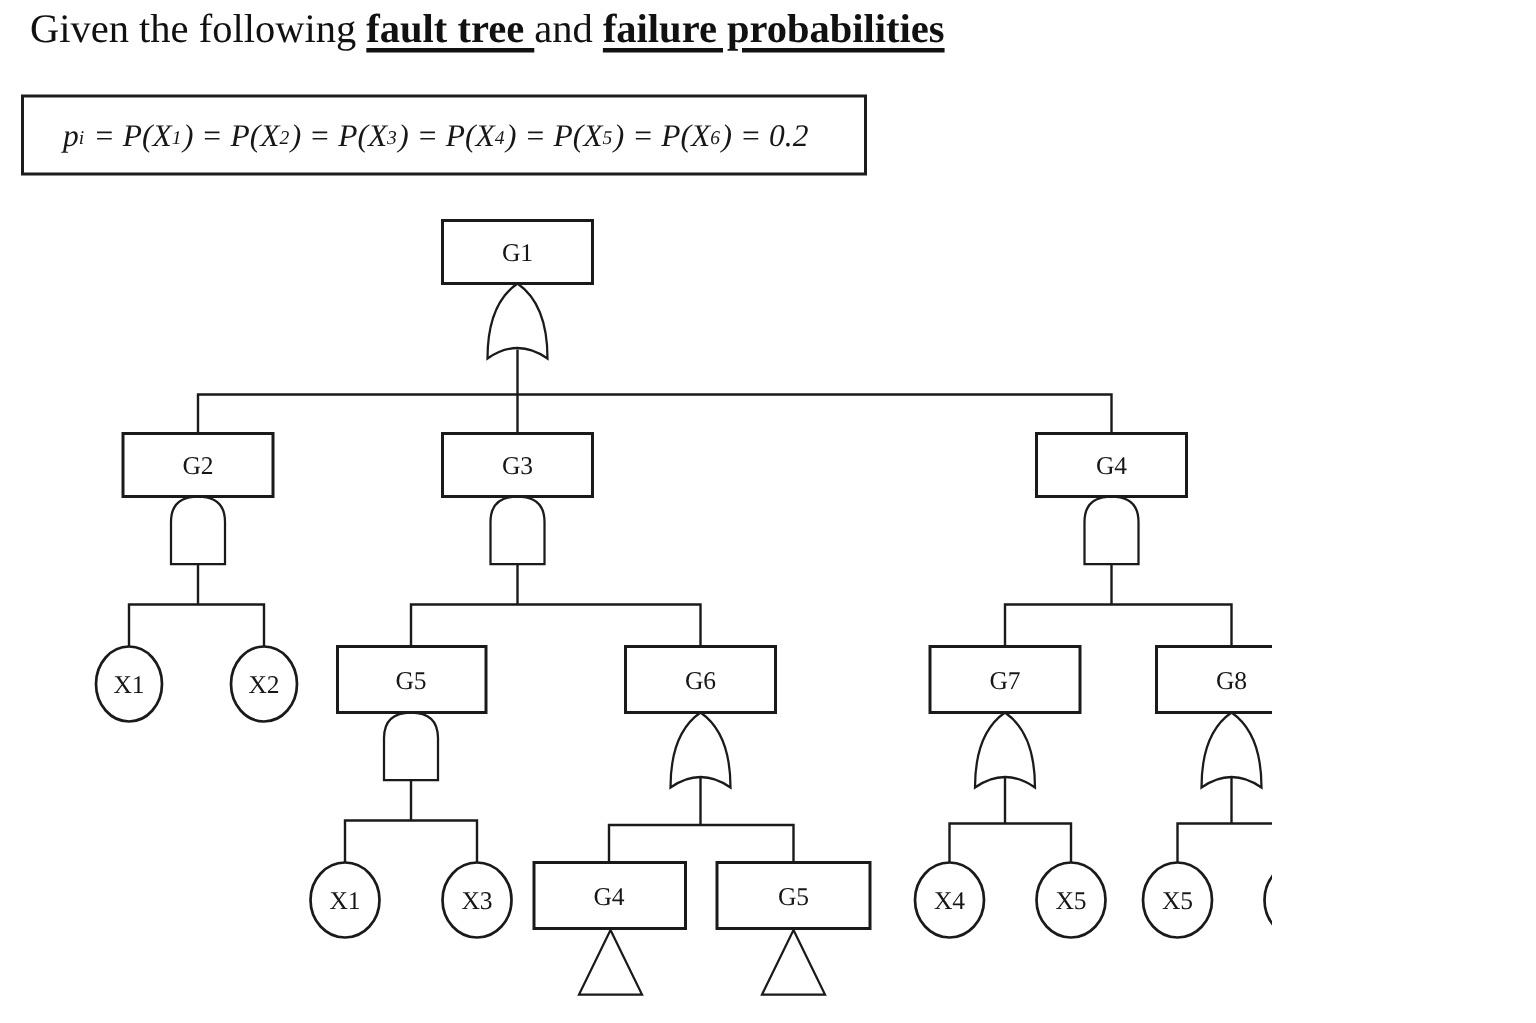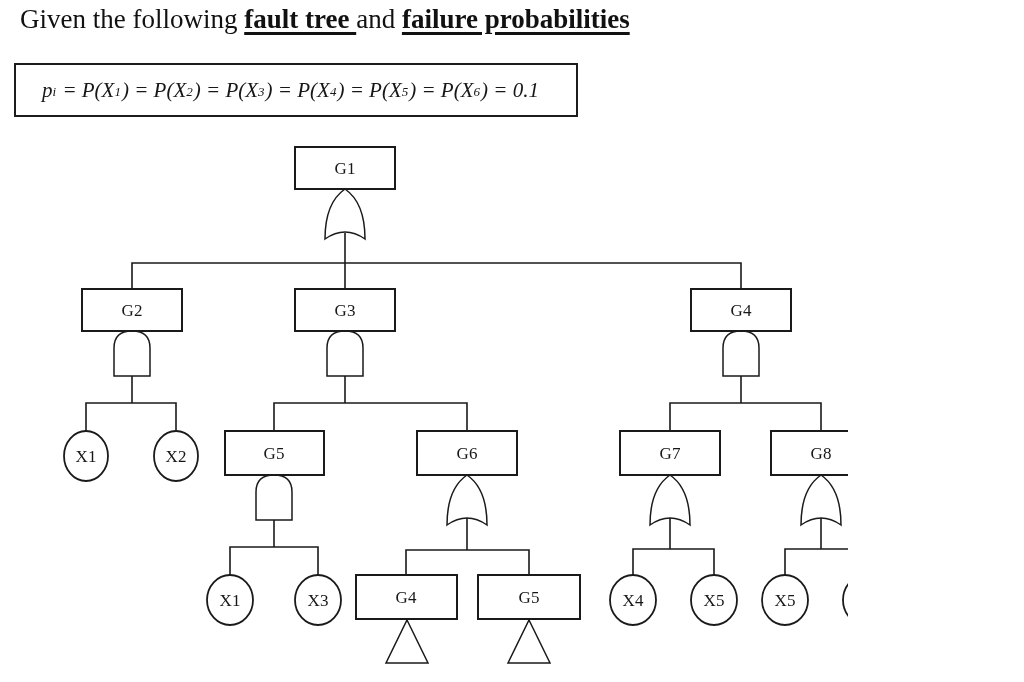--- a/index.html
+++ b/index.html
@@ -60,21 +60,21 @@
   .wire { stroke: #1a1a1a; stroke-width: 1.6; fill: none; }
   .shape { stroke: #1a1a1a; fill: #ffffff; }
 </style>
 </head>
 <body>
 
 <div class="page">
 
   <h1 class="title"><span>Given the following </span><span class="bu">fault tree&nbsp;</span><span>and </span><span class="bu">failure probabilities</span></h1>
 
-  <div class="formula-box"><span>p</span><sub>i</sub><span> = P(X</span><sub>1</sub><span>) = P(X</span><sub>2</sub><span>) = P(X</span><sub>3</sub><span>) = P(X</span><sub>4</sub><span>) = P(X</span><sub>5</sub><span>) = P(X</span><sub>6</sub><span>) = 0.1</span></div>
+  <div class="formula-box"><span>p</span><sub>i</sub><span> = P(X</span><sub>1</sub><span>) = P(X</span><sub>2</sub><span>) = P(X</span><sub>3</sub><span>) = P(X</span><sub>4</sub><span>) = P(X</span><sub>5</sub><span>) = P(X</span><sub>6</sub><span>) = 0.2</span></div>
 
   <svg class="tree" width="1024" height="682" viewBox="0 0 1024 682">
 
     <g>
       <path class="wire" d="M 345 233 L 345 263"></path>
       <path class="wire" d="M 132 289 L 132 263 L 741 263 L 741 289"></path>
       <path class="wire" d="M 345 263 L 345 289"></path>
 
       <path class="wire" d="M 132 376 L 132 403"></path>
       <path class="wire" d="M 86 433 L 86 403 L 176 403 L 176 433"></path>

